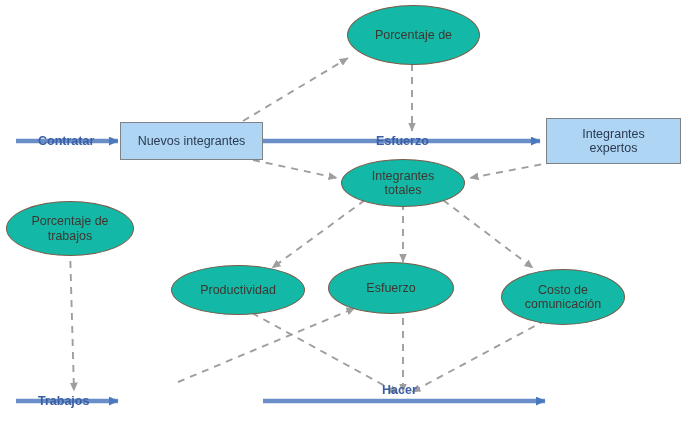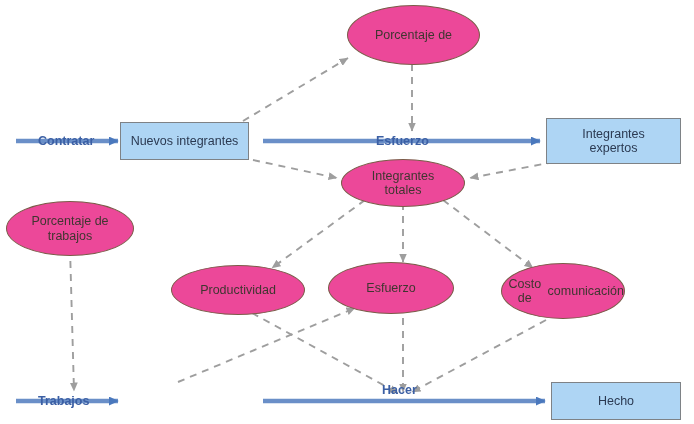--- a/index.html
+++ b/index.html
@@ -36,21 +36,21 @@
     color: #3d3a37;
     line-height: 1.15;
   }
   .node.stock {
     background: #aed5f4;
     border: 1.5px solid #7e8286;
     color: #2b3a52;
     font-size: 12.5px;
   }
   .node.aux {
-    background: #ec4899;
+    background: #14b8a6;
     border: 1.5px solid #7a5c48;
     border-radius: 50%;
     color: #3f3630;
     font-size: 12.5px;
   }
   .flow-label {
     position: absolute;
     font-size: 12.5px;
     color: #3b5fa4;
     white-space: nowrap;
@@ -107,33 +107,30 @@
       <path d="M 178 382 L 355 308" marker-end="url(#causalArrow)"></path>
 
       <path d="M 252 313 L 398 393" marker-end="url(#causalArrow)"></path>
 
       <path d="M 403 318 L 403 392" marker-end="url(#causalArrow)"></path>
 
       <path d="M 546 320 L 412 392" marker-end="url(#causalArrow)"></path>
     </g>
   </svg>
 
-  <div class="node stock" style="left:120px; top:122px; width:129px; height:38px;">
+  <div class="node stock" style="left:120px; top:122px; width:143px; height:38px;">
     <span>Nuevos integrantes</span>
   </div>
 
   <div class="node stock" style="left:546px; top:118px; width:135px; height:46px; flex-direction:column;">
     <span>Integrantes</span>
     <span>expertos</span>
   </div>
 
 
-  <div class="node stock" style="left:551px; top:382px; width:130px; height:38px;">
-    <span>Hecho</span>
-  </div>
 
   <div class="node aux" style="left:347px; top:5px; width:133px; height:60px; flex-direction:column;">
     <span>Porcentaje de</span>
   </div>
 
   <div class="node aux" style="left:341px; top:159px; width:124px; height:48px; flex-direction:column;">
     <span>Integrantes</span>
     <span>totales</span>
   </div>
 
@@ -143,21 +140,21 @@
   </div>
 
   <div class="node aux" style="left:171px; top:265px; width:134px; height:50px;">
     <span>Productividad</span>
   </div>
 
   <div class="node aux" style="left:328px; top:262px; width:126px; height:52px;">
     <span>Esfuerzo</span>
   </div>
 
-  <div class="node aux" style="left:501px; top:263px; width:124px; height:56px; flex-direction:row;">
+  <div class="node aux" style="left:501px; top:269px; width:124px; height:56px; flex-direction:column;">
     <span>Costo de</span>
     <span>comunicación</span>
   </div>
 
   <div class="flow-label" style="left:38px; top:135px;">
     <span>Contratar</span>
   </div>
 
   <div class="flow-label" style="left:376px; top:135px;">
     <span>Esfuerzo</span>

